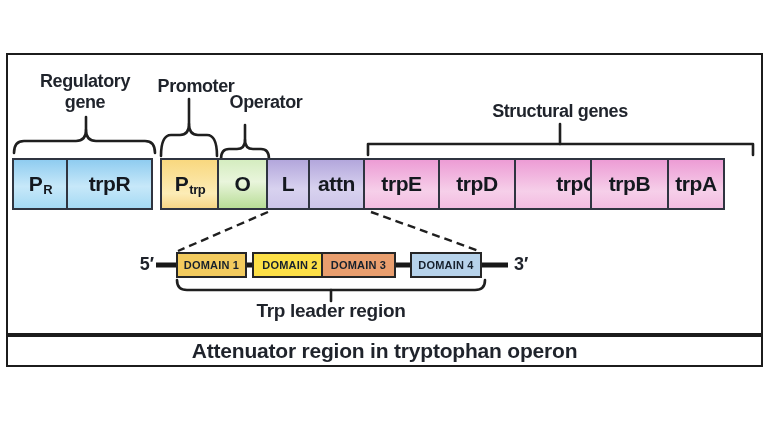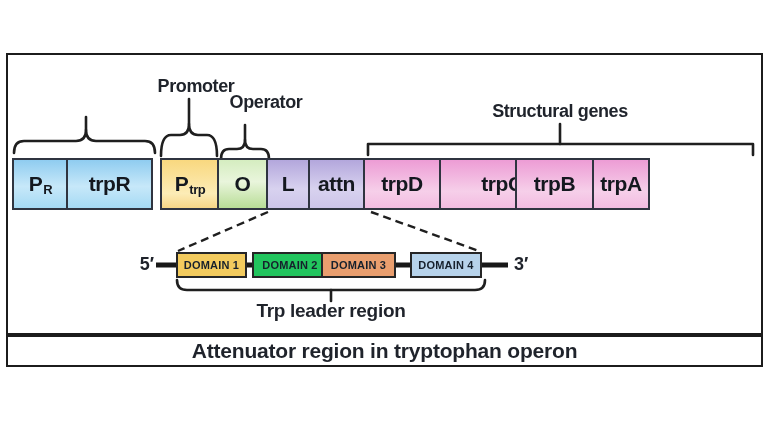--- a/index.html
+++ b/index.html
@@ -38,32 +38,36 @@
   .c-pink   { background:linear-gradient(180deg,#ed9cd5 0%,#f6cfe9 65%,#f3bce1 100%); }
 
   
   .prime { position:absolute; top:254px; font-size:18px; width:36px; }
   .domain-box {
     position:absolute; top:252px; height:26px; border:2px solid #262626;
     display:flex; align-items:center; justify-content:center;
     font-size:11px; letter-spacing:0.2px; color:#16202c;
   }
   .d1 { left:176px; width:71px; background:#f3cb5e; }
-  .d2 { left:252px; width:76px; background:#22c55e; }
+  .d2 { left:252px; width:76px; background:#fde047; }
   .d3 { left:321px; width:75px; background:#e99e6e; }
   .d4 { left:410px; width:72px; background:#b7d3eb; }
   .leader-label { position:absolute; left:240px; top:300px; width:182px; text-align:center; font-size:19px; letter-spacing:-0.3px; }
 </style>
 </head>
 <body>
 
 <div class="canvas">
 
   <div class="main-box"></div>
 
+  <div class="ann" style="left:20px; top:71px; width:130px;">
+    <div>Regulatory</div>
+    <div>gene</div>
+  </div>
   <div class="ann" style="left:146px; top:76px; width:100px;">Promoter</div>
   <div class="ann" style="left:222px; top:92px; width:88px;">Operator</div>
   <div class="ann" style="left:465px; top:101px; width:190px;">Structural genes</div>
 
   <svg class="overlay" viewBox="0 0 768 432">
     <g stroke="#1f1f1f" stroke-width="2.6" fill="none" stroke-linecap="round" stroke-linejoin="round">
       <g>
         <path d="M 14 153 Q 14 141 24 141 L 76 141 Q 86 141 86 130 Q 86 141 96 141 L 145 141 Q 155 141 155 153"></path>
         <path d="M 86 117 L 86 130"></path>
       </g>
@@ -108,20 +112,23 @@
     </div>
     <div class="cell c-green" style="width:49px;">
       <span>O</span>
     </div>
     <div class="cell c-purple" style="width:42px;">
       <span>L</span>
     </div>
     <div class="cell c-purple" style="width:55px;">
       <span>attn</span>
     </div>
+    <div class="cell c-pink" style="width:75px;">
+      <span>trpE</span>
+    </div>
     <div class="cell c-pink" style="width:76px;">
       <span>trpD</span>
     </div>
     <div class="cell c-pink" style="width:76px;padding-left:48px;">
       <span>trpC</span>
     </div>
     <div class="cell c-pink" style="width:77px;">
       <span>trpB</span>
     </div>
     <div class="cell c-pink" style="width:56px;">

